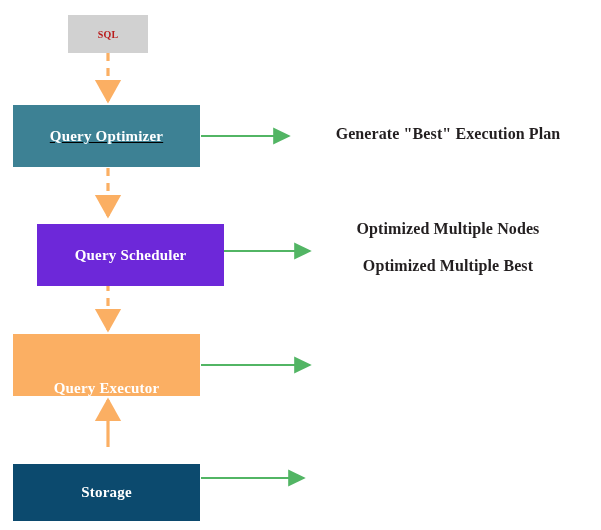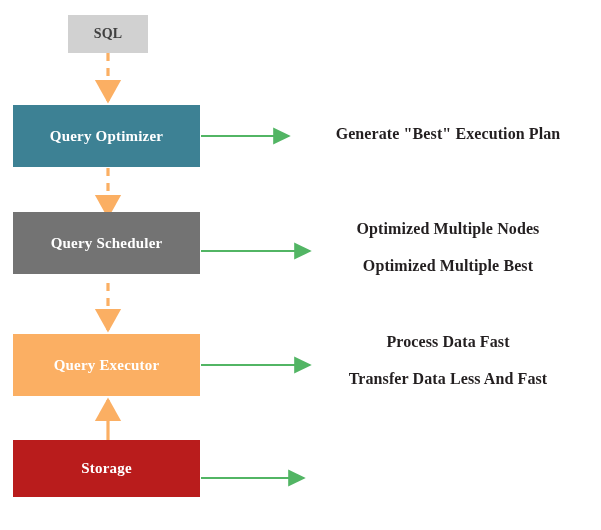--- a/index.html
+++ b/index.html
@@ -36,38 +36,38 @@
   }
 
   .node-sql {
     left: 68px;
     top: 15px;
     width: 80px;
     height: 38px;
     background: #d1d1d1;
   }
   .node-sql .node-label {
-    color: #404040;
-    font-size: 14px;
+    color: #b91c1c;
+    font-size: 10px;
   }
 
   .node-stage {
     left: 13px;
     width: 187px;
     height: 62px;
   }
   .node-stage .node-label {
     color: #ffffff;
     font-size: 15px;
   }
 
-  .node-optimizer { top: 105px; background: #3d8194; }
-  .node-scheduler { top: 212px; background: #737373; }
-  .node-executor  { top: 334px; background: #fbaf63; }
-  .node-storage   { top: 440px; height: 57px; background: #b91c1c; }
+  .node-optimizer { top: 105px; background: #3d8194; text-decoration: underline; }
+  .node-scheduler { top: 224px; background: #6d28d9; margin-left: 24px; }
+  .node-executor  { top: 334px; background: #fbaf63; align-items: flex-end; }
+  .node-storage   { top: 464px; height: 57px; background: #0c4a6e; }
 
   
   #connector-layer {
     position: absolute;
     left: 0;
     top: 0;
     width: 601px;
     height: 530px;
     pointer-events: none;
   }
@@ -153,19 +153,15 @@
 
   <div class="outcome-group outcome-optimizer">
     <div class="outcome-line">Generate "Best" Execution Plan</div>
   </div>
 
   <div class="outcome-group outcome-scheduler">
     <div class="outcome-line">Optimized Multiple Nodes</div>
     <div class="outcome-line">Optimized Multiple Best</div>
   </div>
 
-  <div class="outcome-group outcome-executor">
-    <div class="outcome-line">Process Data Fast</div>
-    <div class="outcome-line">Transfer Data Less And Fast</div>
-  </div>
 
 
 </div>
 
 </body></html>

